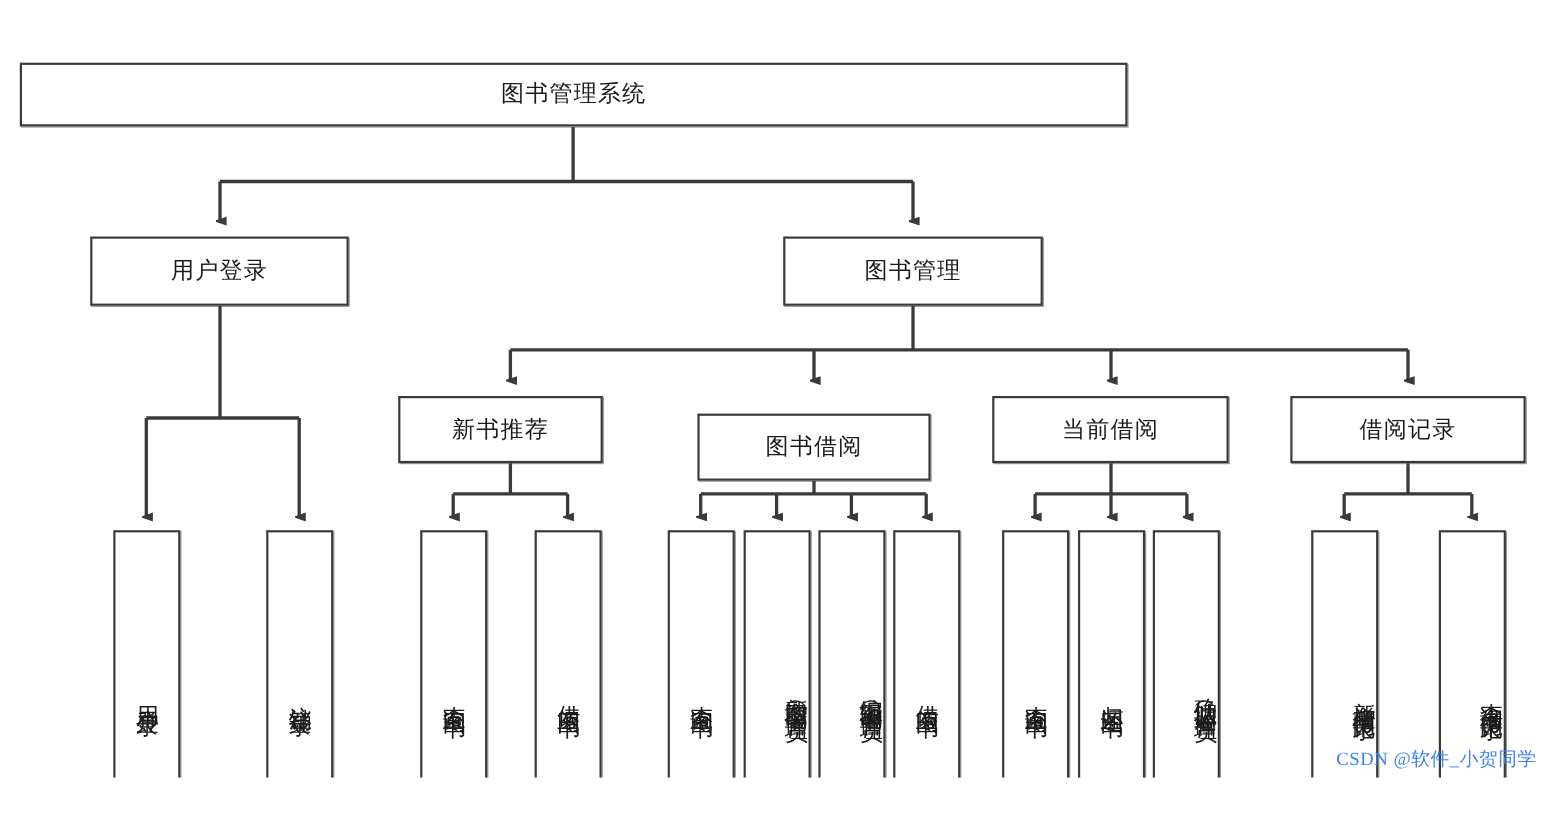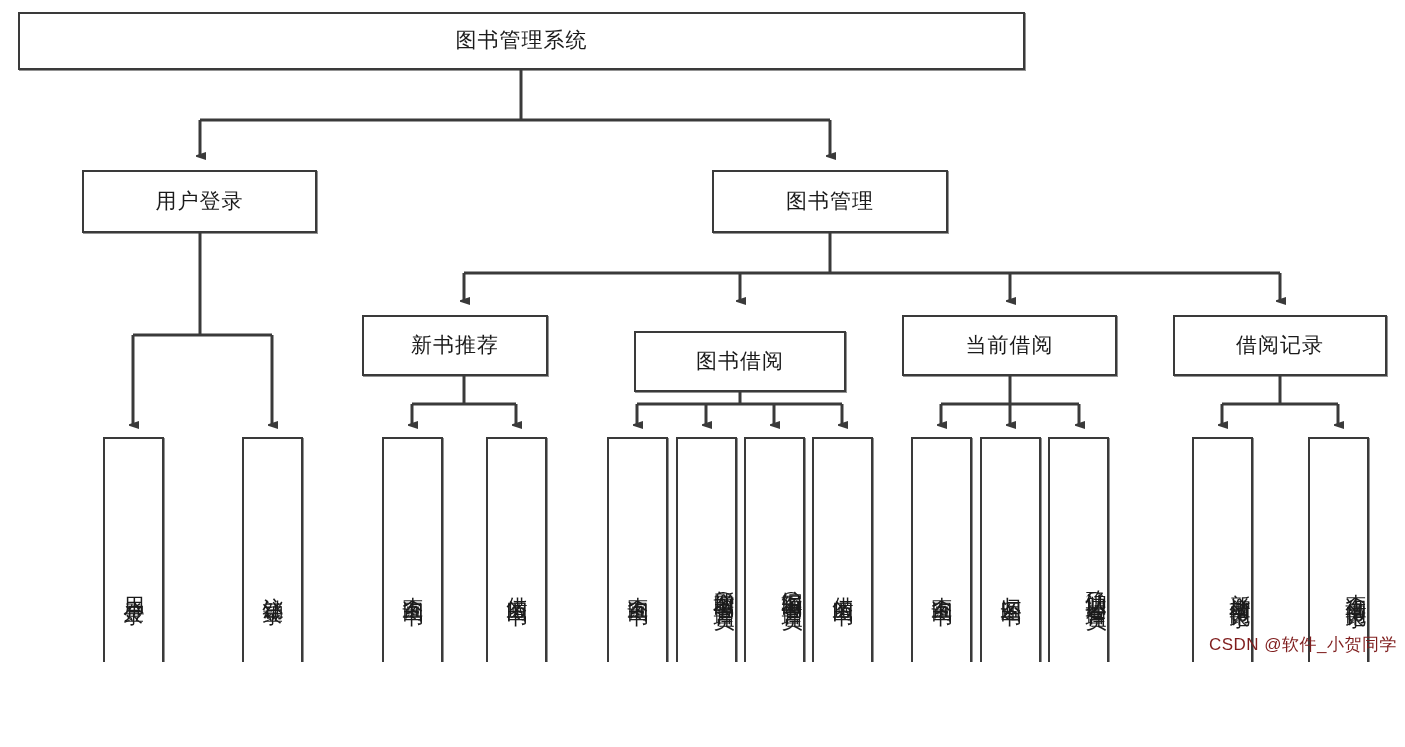--- a/index.html
+++ b/index.html
@@ -10,20 +10,21 @@
   }
   body {
     font-family: "DejaVu Sans", "Liberation Sans", sans-serif;
   }
   #canvas {
     position: relative;
     width: 1405px;
     height: 662px;
     background: #ffffff;
     overflow: hidden;
+    margin-top: 45px;
   }
   #edges {
     position: absolute;
     left: 0;
     top: 0;
     width: 1405px;
     height: 747px;
     pointer-events: none;
   }
   .node {
@@ -60,24 +61,24 @@
     white-space: pre-line;
   }
   .node.vert .node-label {
     white-space: normal;
   }
   #watermark {
     position: absolute;
     right: 8px;
     bottom: 6px;
     font-size: 17px;
-    color: #7f1d1d;
+    color: #3b82f6;
     letter-spacing: 0.5px;
     user-select: none;
-    font-family: Liberation Sans, sans-serif;
+    font-family: Liberation Serif, serif;
   }
 </style>
 </head>
 <body>
 
 <div id="canvas">
 
   <svg id="edges" viewBox="0 0 1405 747" xmlns="http://www.w3.org/2000/svg">
     <defs>
       <marker id="arrow" markerWidth="10" markerHeight="10" refX="5" refY="6" orient="auto" markerUnits="userSpaceOnUse">

